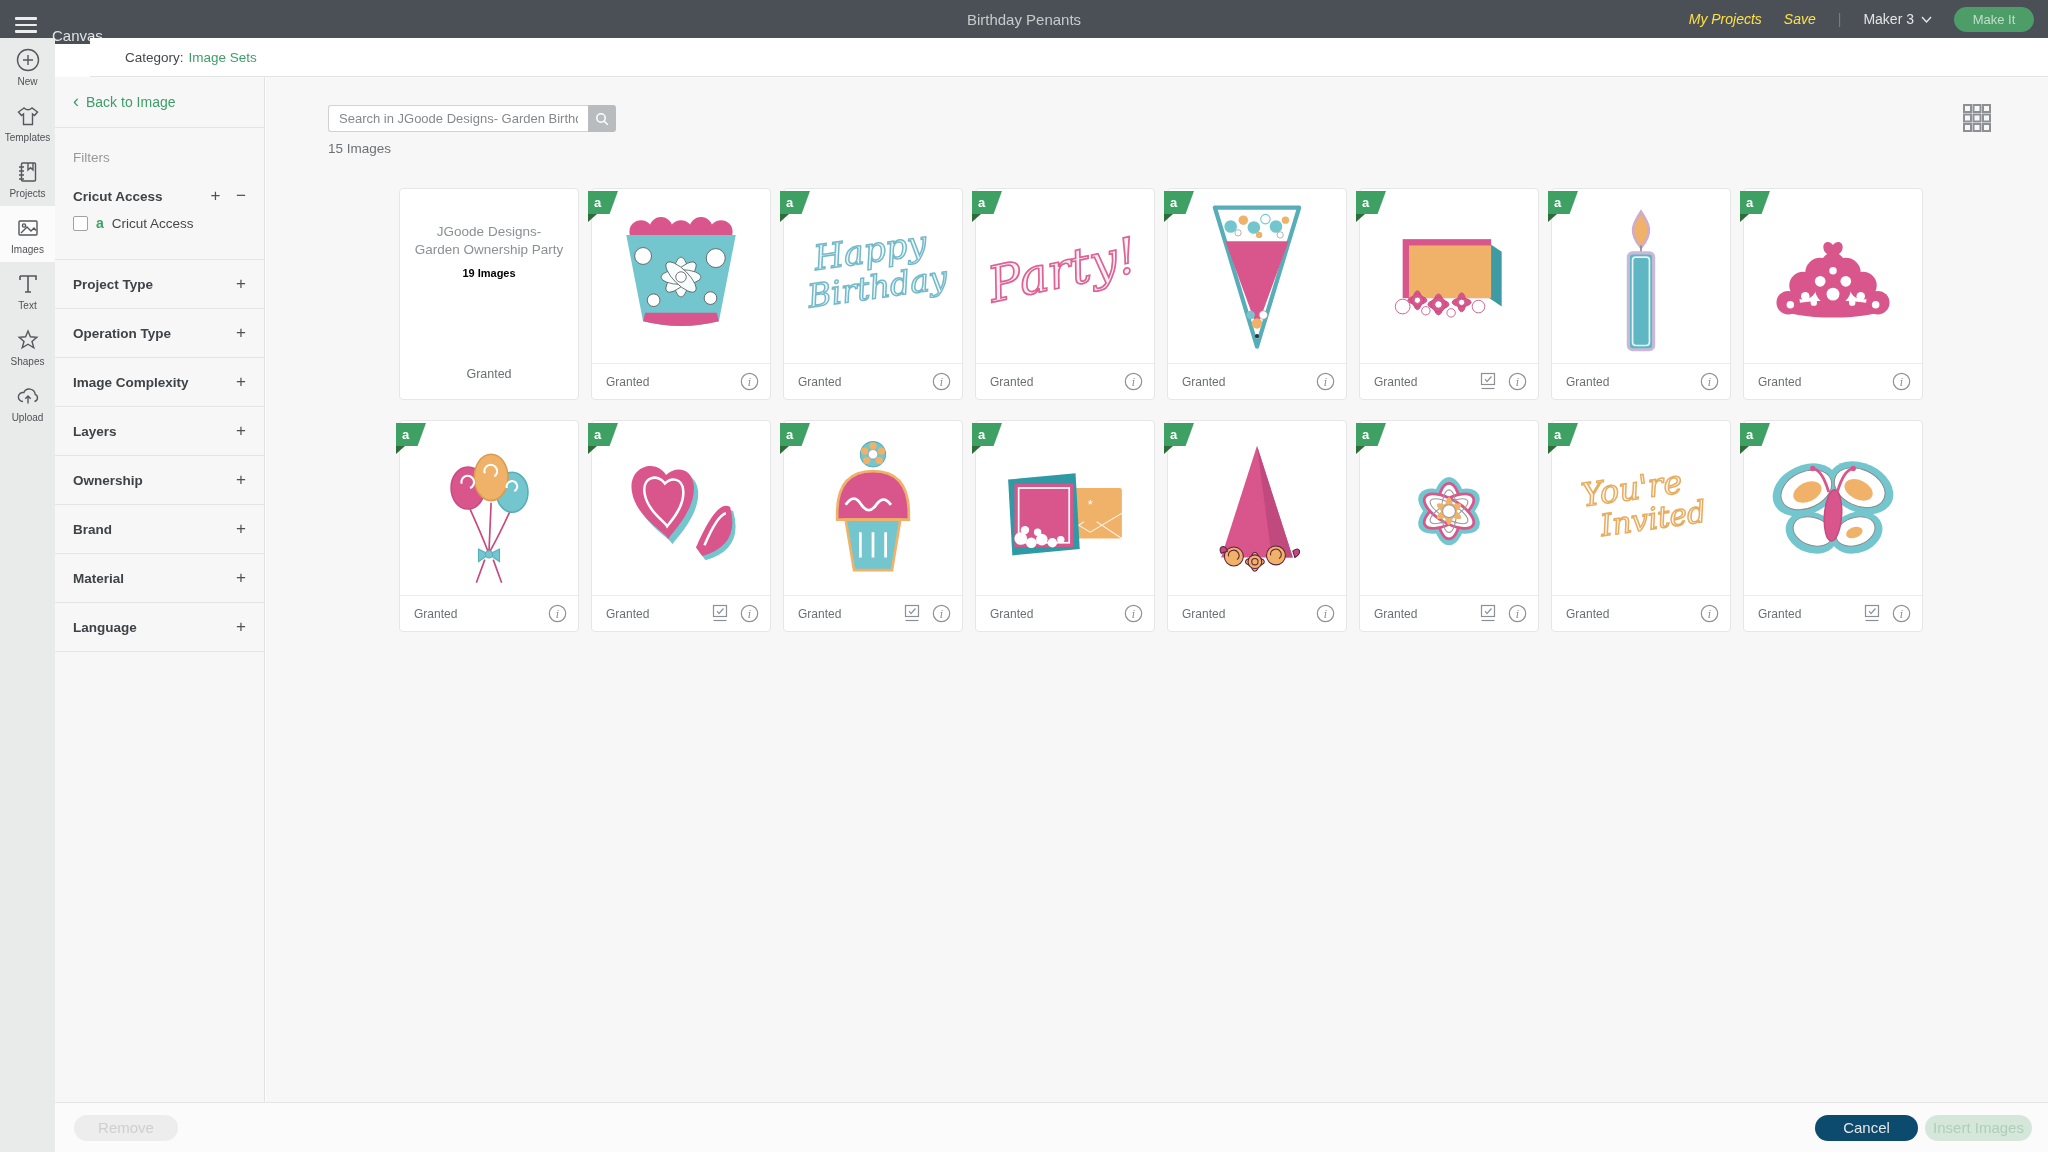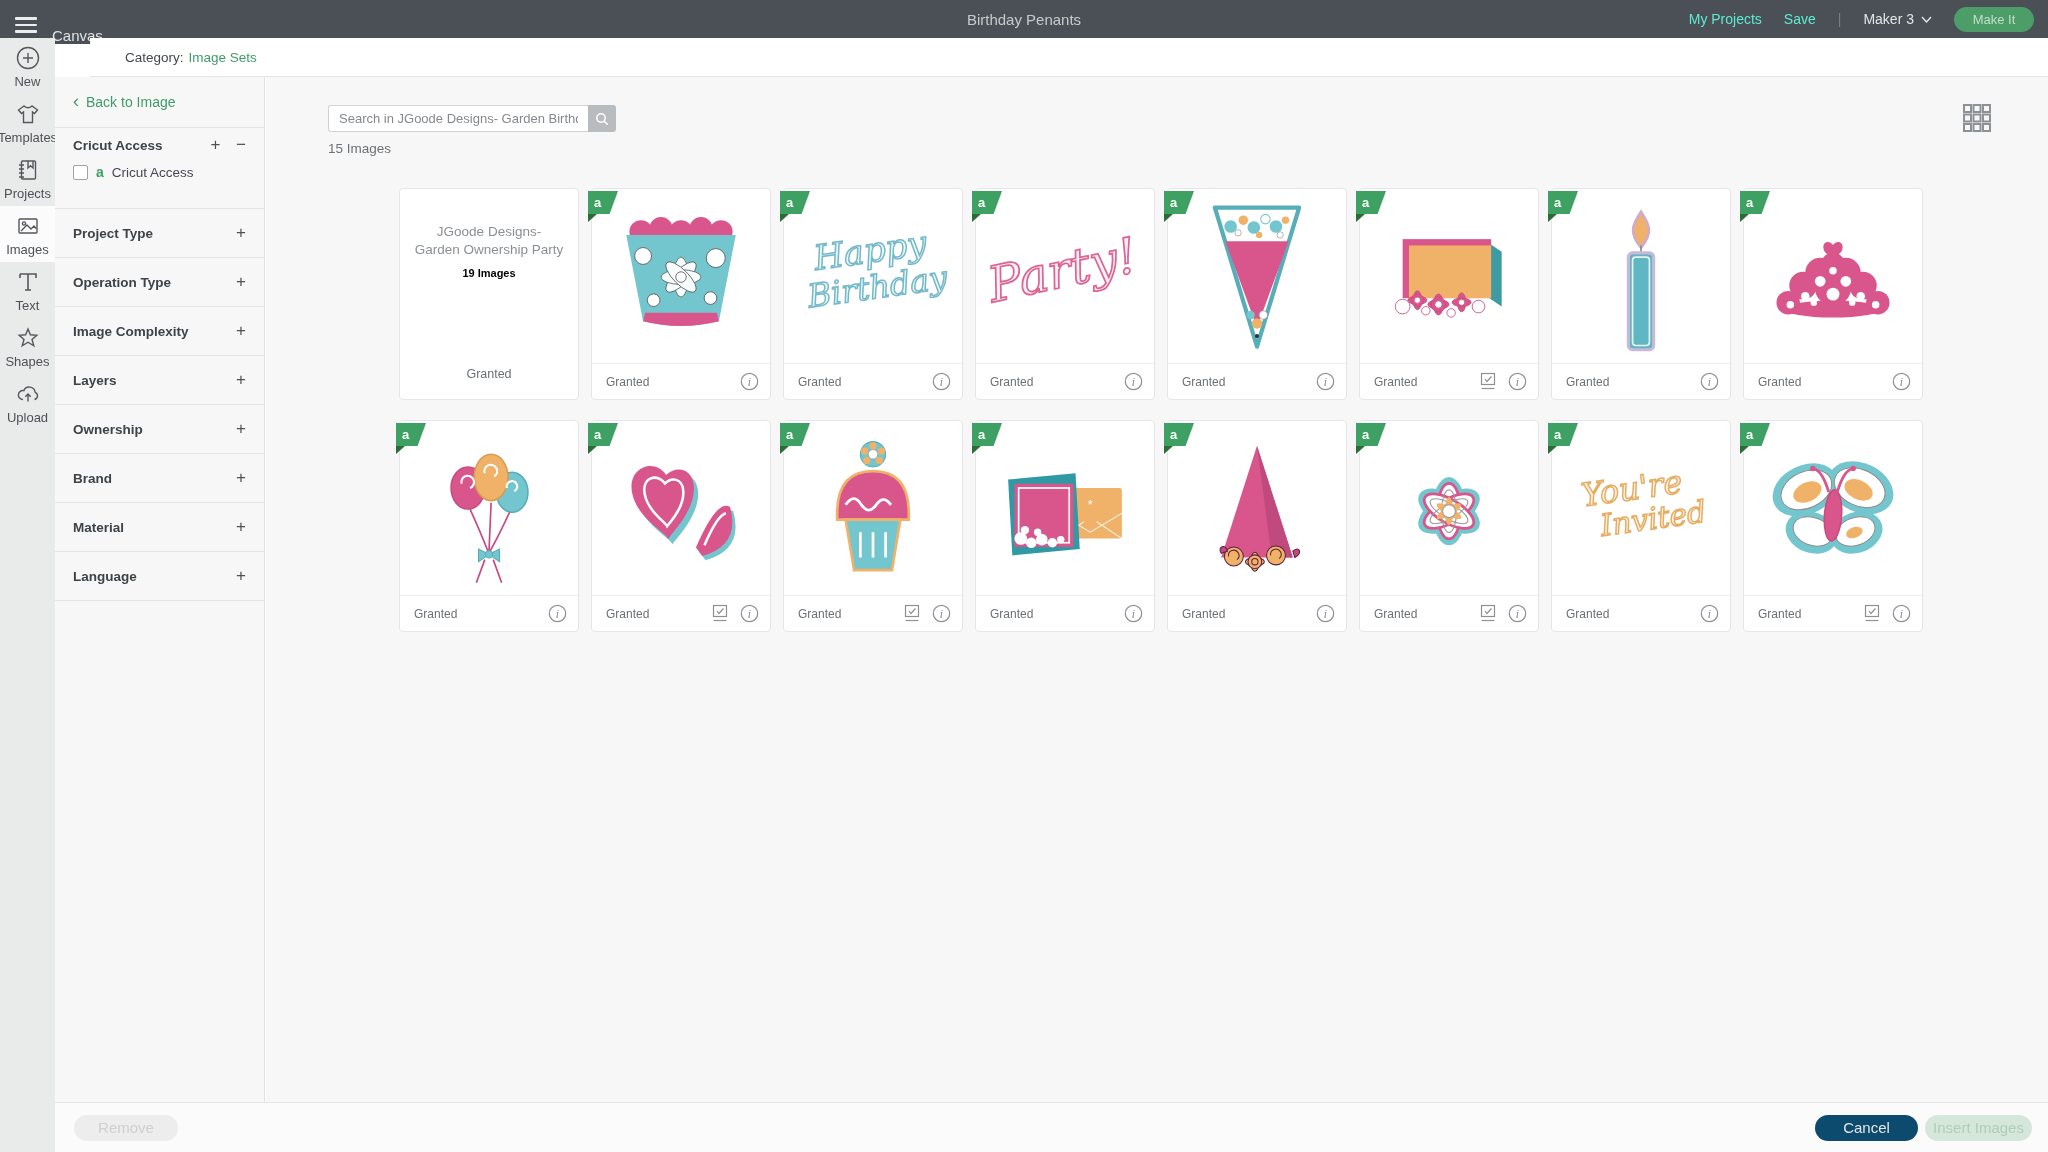--- a/index.html
+++ b/index.html
@@ -10,33 +10,33 @@
   .topbar { position:absolute; left:0; top:0; width:2048px; height:44px;
             background:#4a5056; color:#e3e5e6; display:flex; align-items:flex-end; }
   .hamburger { width:52px; height:38px; display:flex; flex-direction:column;
                justify-content:center; align-items:center; gap:4px; cursor:pointer; }
   .hamburger i { display:block; width:22px; height:2.5px; background:#eceeee; border-radius:1px; }
   .tb-canvas { font-size:15px; color:#dfe2e3; }
   .tb-title { position:absolute; left:50%; transform:translateX(-50%); top:0; height:38px;
               display:flex; align-items:center; font-size:15px; color:#c6cacb; }
   .tb-right { position:absolute; right:14px; top:0; height:38px; display:flex;
               align-items:center; gap:22px; font-size:14px; }
-  .tb-link { color:#5eead4; cursor:pointer; }
+  .tb-link { color:#fde047; cursor:pointer;font-style:italic; }
   .tb-pipe { color:#767c82; }
   .machine { display:flex; align-items:center; gap:7px; cursor:pointer; }
   .makeit { width:80px; height:25px; border-radius:13px; background:#4d9d69;
             color:#c2ddc9; font-size:13px; border:none; display:flex;
             align-items:center; justify-content:center; cursor:pointer; }
 
   
   .rail { position:absolute; left:0; top:38px; width:55px; height:1114px; background:#e9eaea; }
   .rail-item { width:55px; height:56px; display:flex; flex-direction:column; align-items:center;
                justify-content:center; gap:2px; cursor:pointer; }
   .rail-item.sel { background:#fbfbfb; }
-  .rail-item .lbl { font-size:13px; color:#4e5256; }
+  .rail-item .lbl { font-size:10px; color:#4e5256; }
   .rail-item svg { stroke:#54585c; fill:none; stroke-width:1.4; }
 
   
   .catbar { position:absolute; left:55px; top:38px; width:1993px; height:39px; background:#fff;
             border-bottom:1px solid #e3e4e5; display:flex; align-items:center; padding-left:35px;
             font-size:13.5px;margin-left:35px; }
   .catbar .cap { color:#44484c; }
   .catbar .link { color:#3f9d68; margin-left:5px; cursor:pointer; }
 
   
@@ -183,20 +183,21 @@
 <div class="catbar">
   <span class="cap">Category:</span>
   <span class="link">Image Sets</span>
 </div>
 
 <div class="fpanel">
   <div class="frow back-row">
     <span class="back-ch">‹</span>
     <span>Back to Image</span>
   </div>
+  <div class="fhead">Filters</div>
 
   <div class="ca-block">
     <div class="ca-head">
       <span class="glabel">Cricut Access</span>
       <span class="pm mid">+</span>
       <span class="pm end">−</span>
     </div>
     <div class="ca-opt">
       <span class="cbx"></span>
       <span class="ca-a">a</span>

